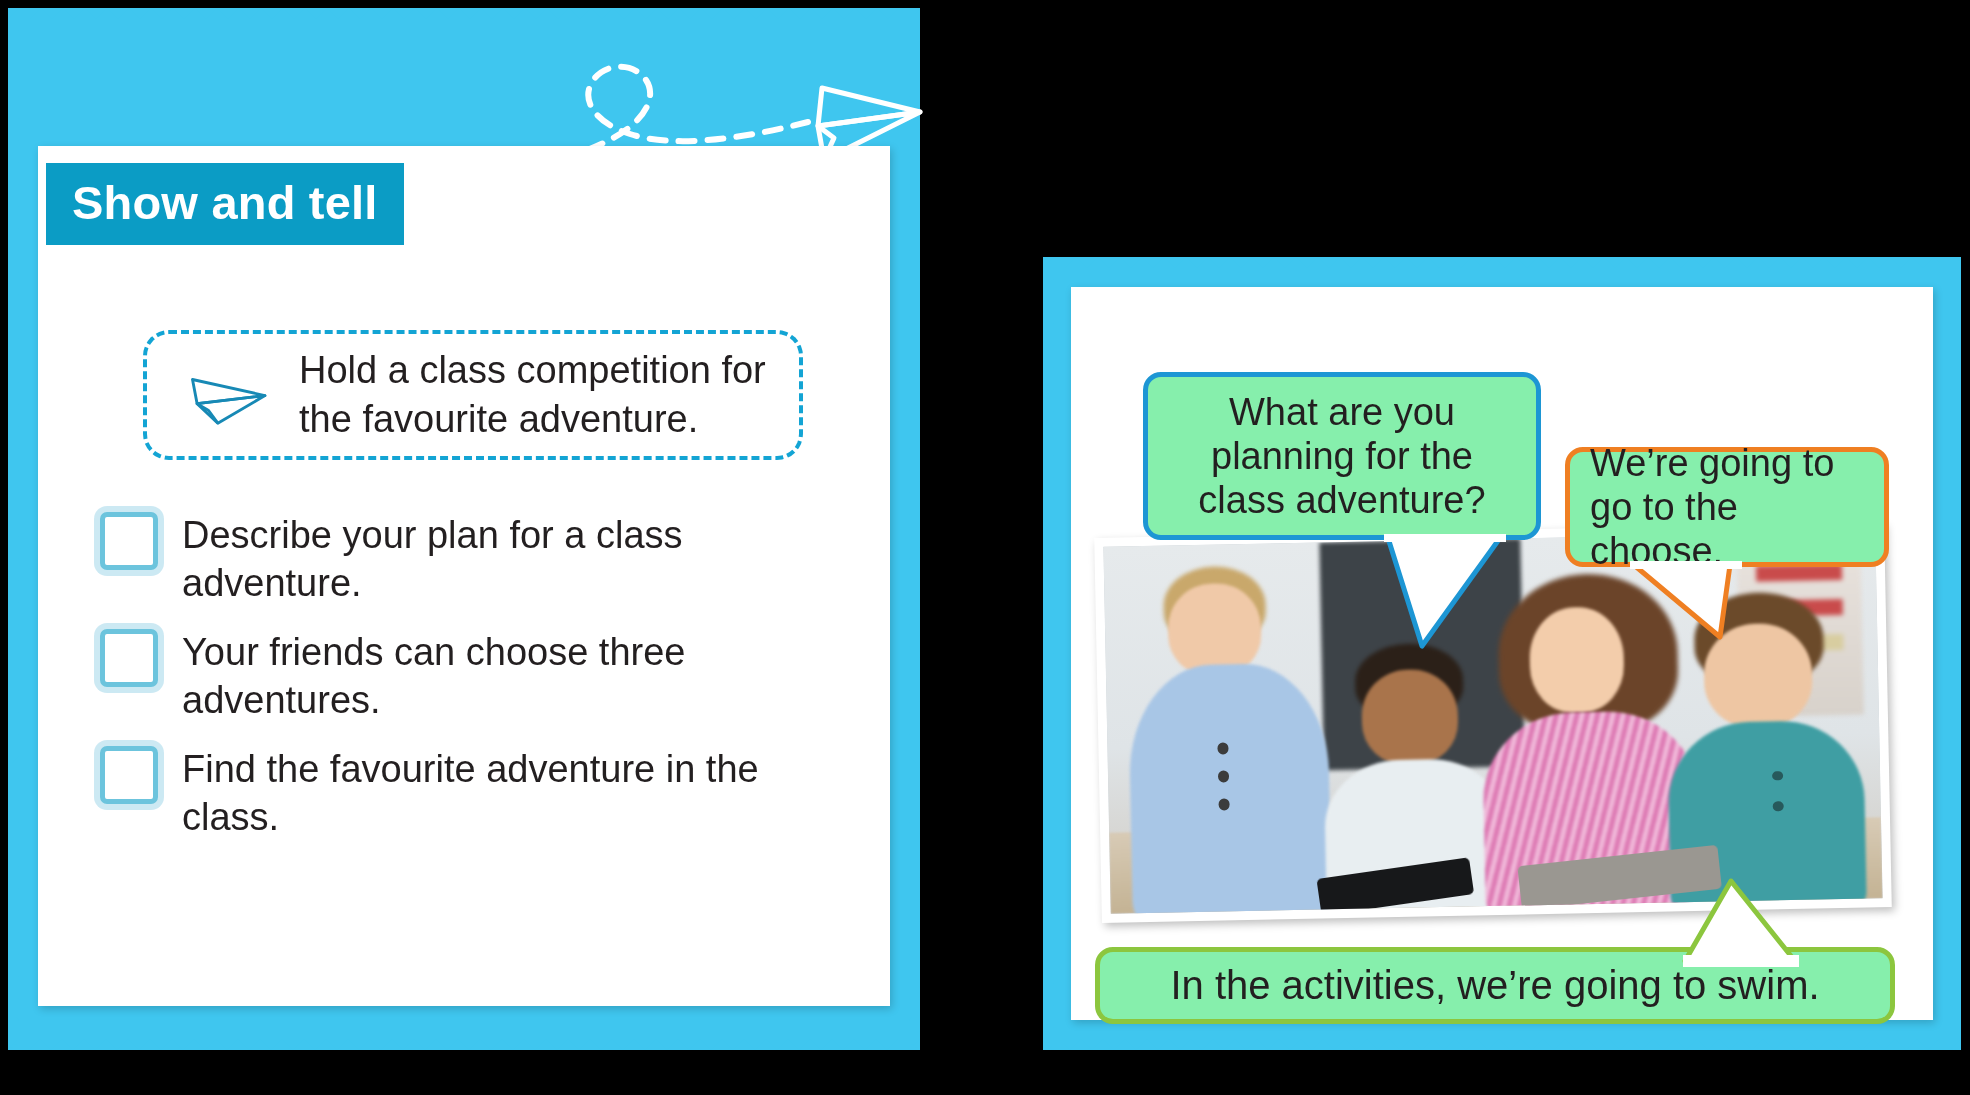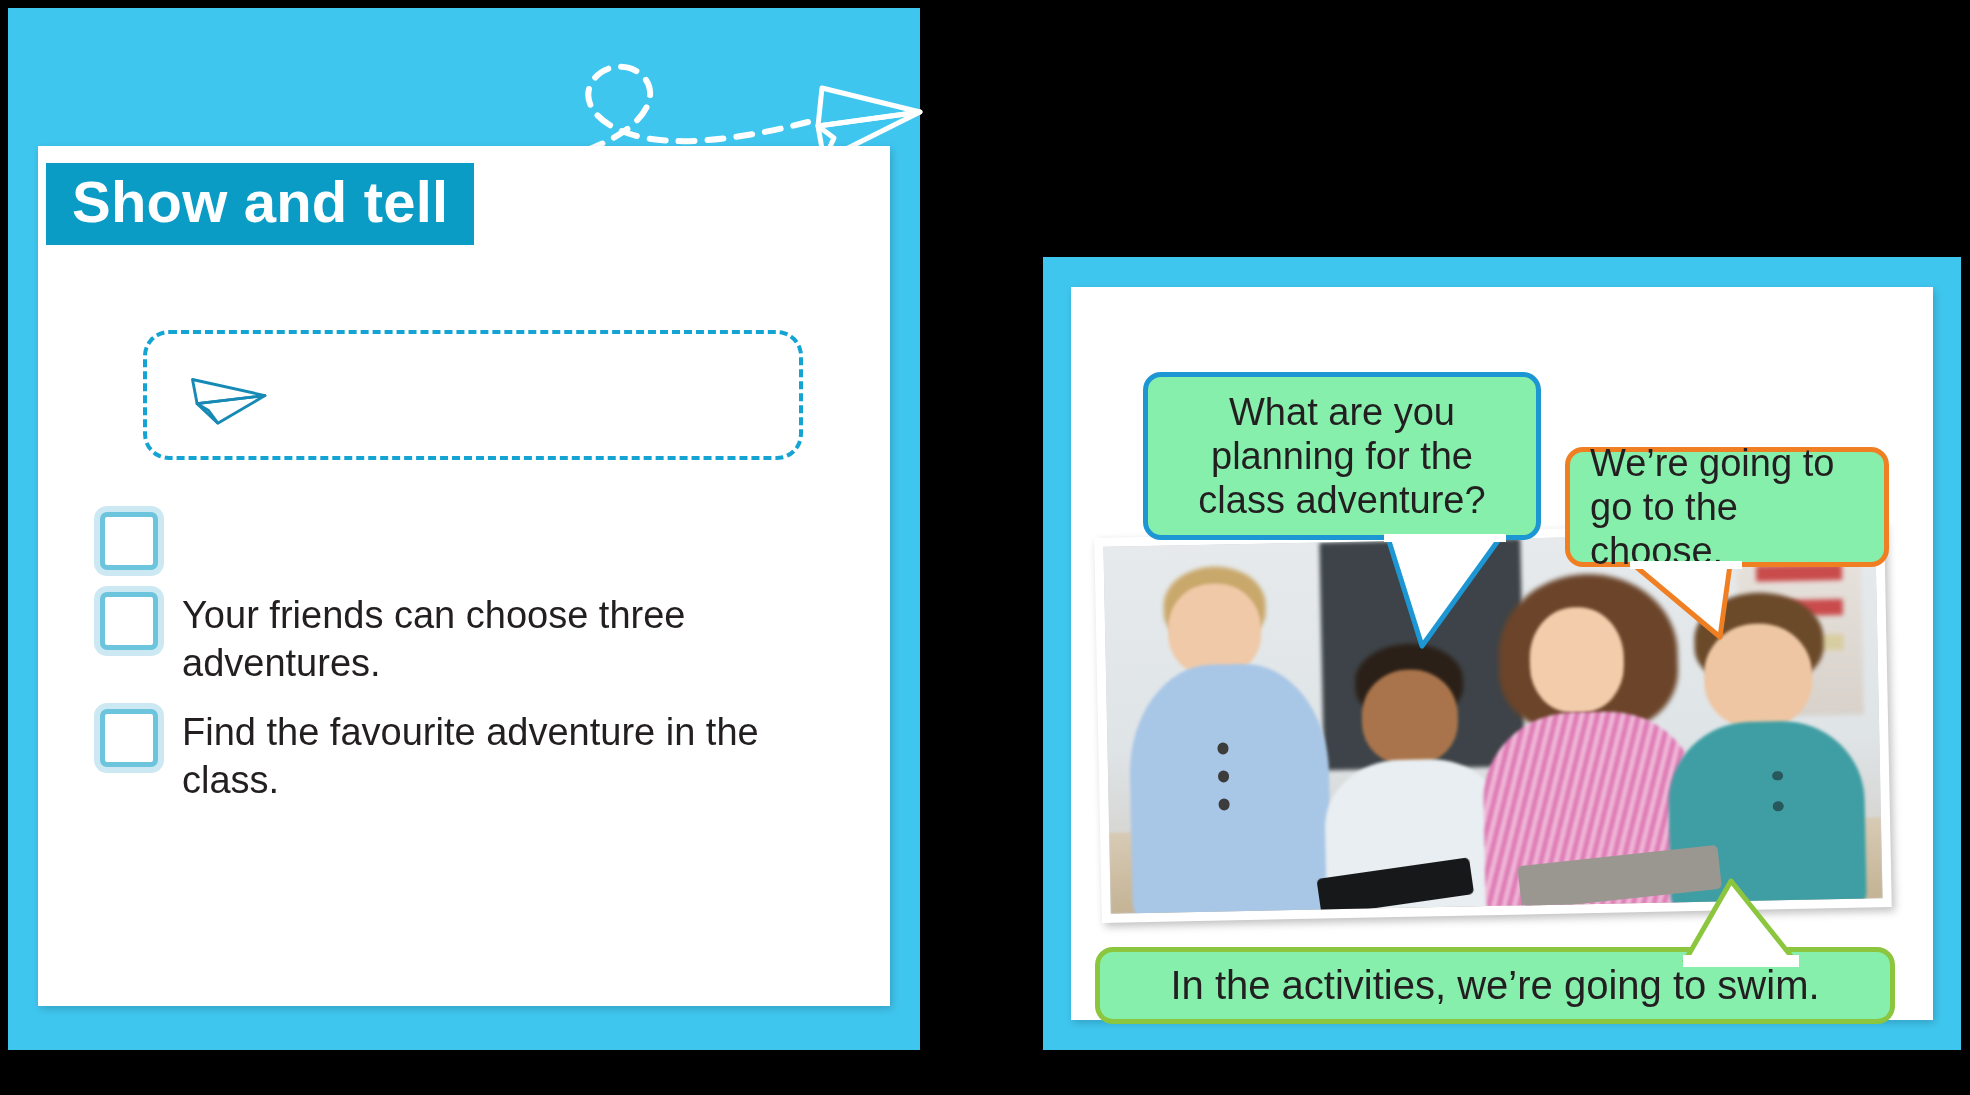--- a/index.html
+++ b/index.html
@@ -39,21 +39,21 @@
     position:absolute;
     left:38px; top:155px;
     background:#0b9cc5;
     padding:10px 26px 14px 26px;
     box-sizing:border-box;
     height:82px;
     display:flex;align-items:center;
   }
   #heading-bar span{
     color:#ffffff;
-    font-size:58px;
+    font-size:47px;
     font-weight:bold;
     letter-spacing:.2px;
     line-height:1;
   }
 
   
   #instruction-box{
     position:absolute;
     left:135px; top:322px;
     width:660px; height:130px;
@@ -250,25 +250,27 @@
   </div>
 
   <div id="instruction-box">
     <svg style="width:92px;height:72px;flex:0 0 auto;" viewBox="0 0 160 110">
       <g fill="none" stroke="#1789b5" stroke-width="5" stroke-linejoin="round">
         <path d="M20 28 L146 56 L28 70 Z"></path>
         <path d="M28 70 L146 56 L64 104 Z"></path>
         <path d="M28 70 L48 82 L64 104"></path>
       </g>
     </svg>
+    <div class="itext">Hold a class competition for the favourite adventure.</div>
   </div>
 
   <div id="checklist">
     <div class="check-row">
       <div class="checkbox"></div>
+      <div class="check-label">Describe your plan for a class adventure.</div>
     </div>
     <div class="check-row">
       <div class="checkbox"></div>
       <div class="check-label">Your friends can choose three adventures.</div>
     </div>
     <div class="check-row">
       <div class="checkbox"></div>
       <div class="check-label">Find the favourite adventure in the class.</div>
     </div>
   </div>

